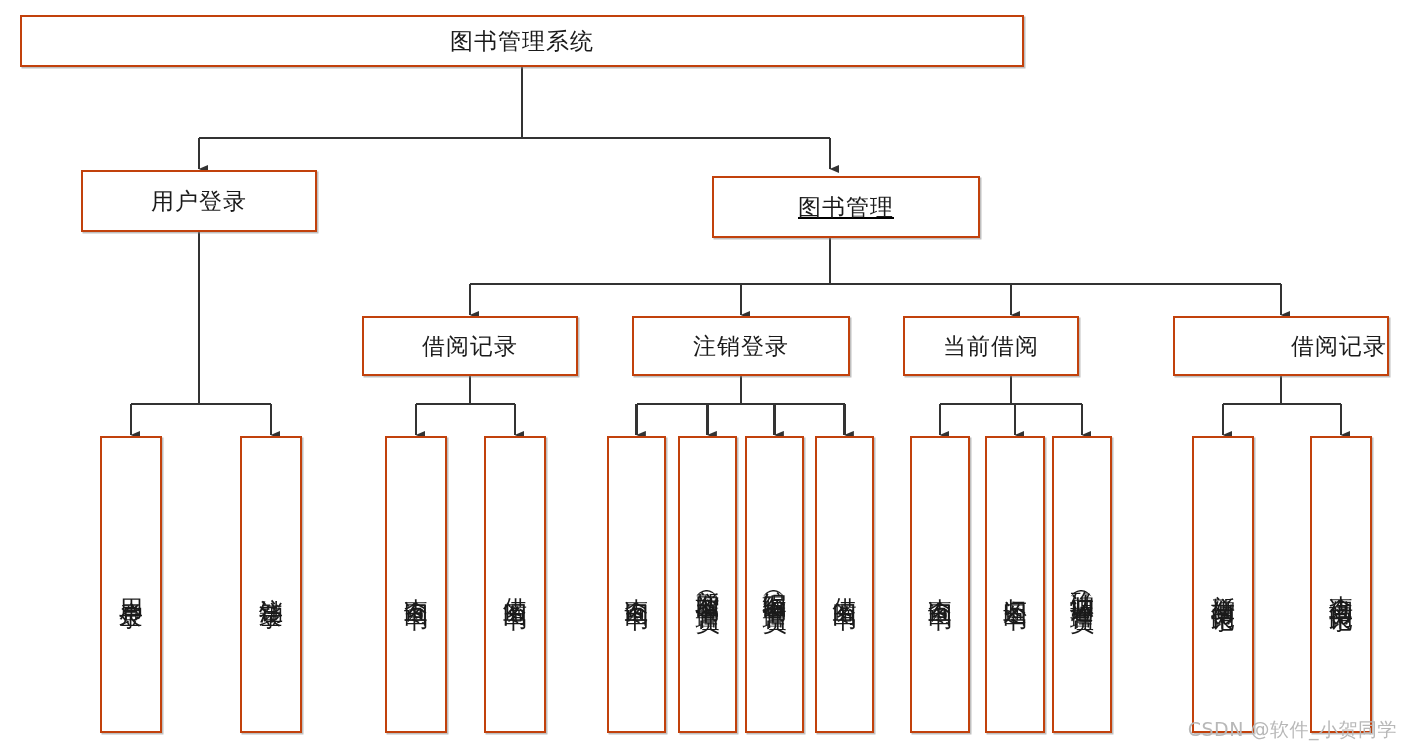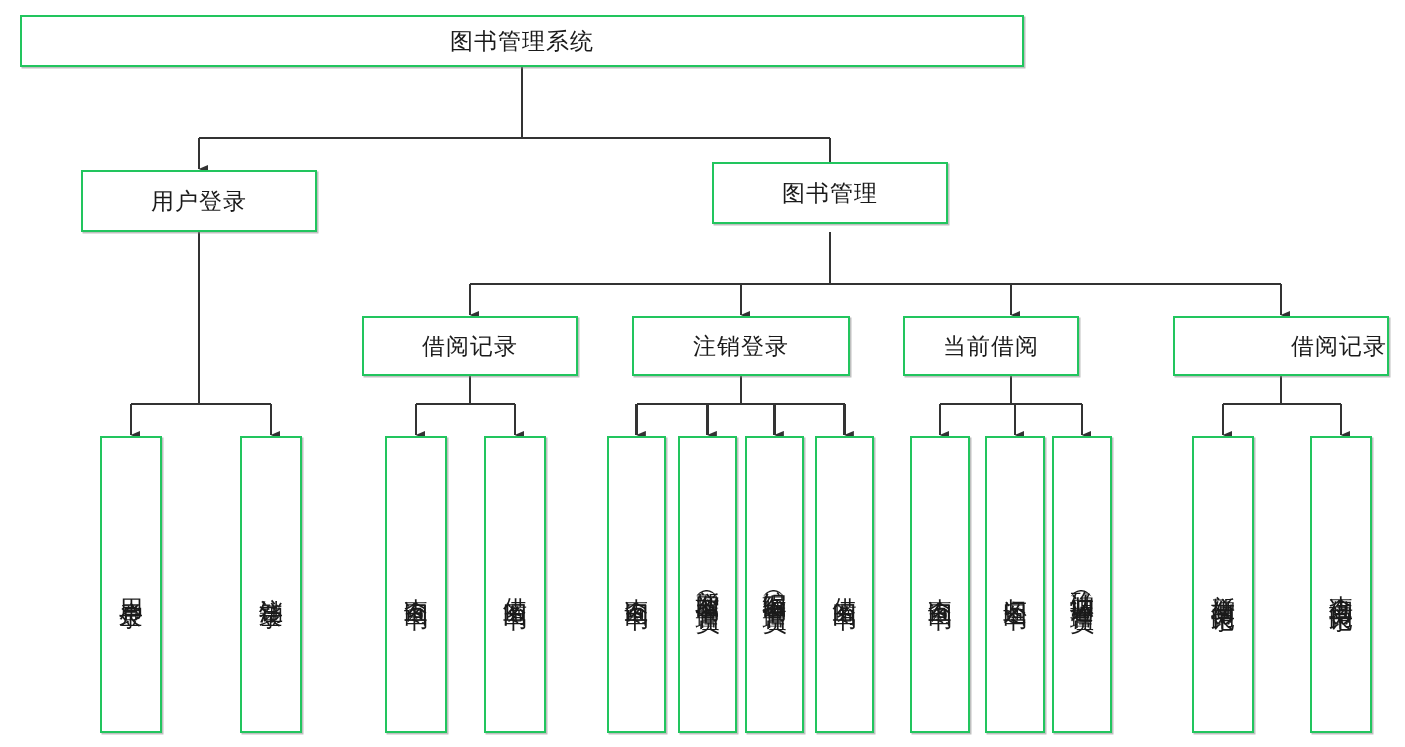--- a/index.html
+++ b/index.html
@@ -23,21 +23,21 @@
     left: 0;
     top: 0;
     width: 1405px;
     height: 747px;
     pointer-events: none;
   }
   .node {
     position: absolute;
     box-sizing: border-box;
     background: #ffffff;
-    border: 2px solid #22c55e;
+    border: 2px solid #c2410c;
     display: flex;
     align-items: center;
     justify-content: center;
     box-shadow: 1.5px 1.5px 0 rgba(140,140,140,0.55);
   }
   .node-label {
     font-size: 23px;
     line-height: 1.25;
     color: #1a1a1a;
     letter-spacing: 1px;
@@ -117,21 +117,21 @@
       </g>
   </svg>
 
   <div id="node-layer">
       <div class="node" style="left: 20px; top: 15px; width: 1004px; height: 52px;">
         <span class="node-label">图书管理系统</span>
       </div>
       <div class="node" style="left: 81px; top: 170px; width: 236px; height: 62px;">
         <span class="node-label">用户登录</span>
       </div>
-      <div class="node" style="left: 712px; top: 162px; width: 236px; height: 62px;">
+      <div class="node" style="left: 712px; top: 176px; width: 268px; height: 62px; text-decoration: underline;">
         <span class="node-label">图书管理</span>
       </div>
       <div class="node" style="left: 362px; top: 316px; width: 216px; height: 60px;">
         <span class="node-label">借阅记录</span>
       </div>
       <div class="node" style="left: 632px; top: 316px; width: 218px; height: 60px;">
         <span class="node-label">注销登录</span>
       </div>
       <div class="node" style="left: 903px; top: 316px; width: 176px; height: 60px;">
         <span class="node-label">当前借阅</span>
@@ -173,14 +173,15 @@
         <span class="node-label">确认归还（管理员）</span>
       </div>
       <div class="node leaf" style="left: 1192px; top: 436px; width: 62px; height: 297px;">
         <span class="node-label">新增借阅记录</span>
       </div>
       <div class="node leaf" style="left: 1310px; top: 436px; width: 62px; height: 297px;">
         <span class="node-label">查询借阅记录</span>
       </div>
     </div>
 
+  <div id="watermark">CSDN @软件_小贺同学</div>
 
 </div>
 
 </body></html>

